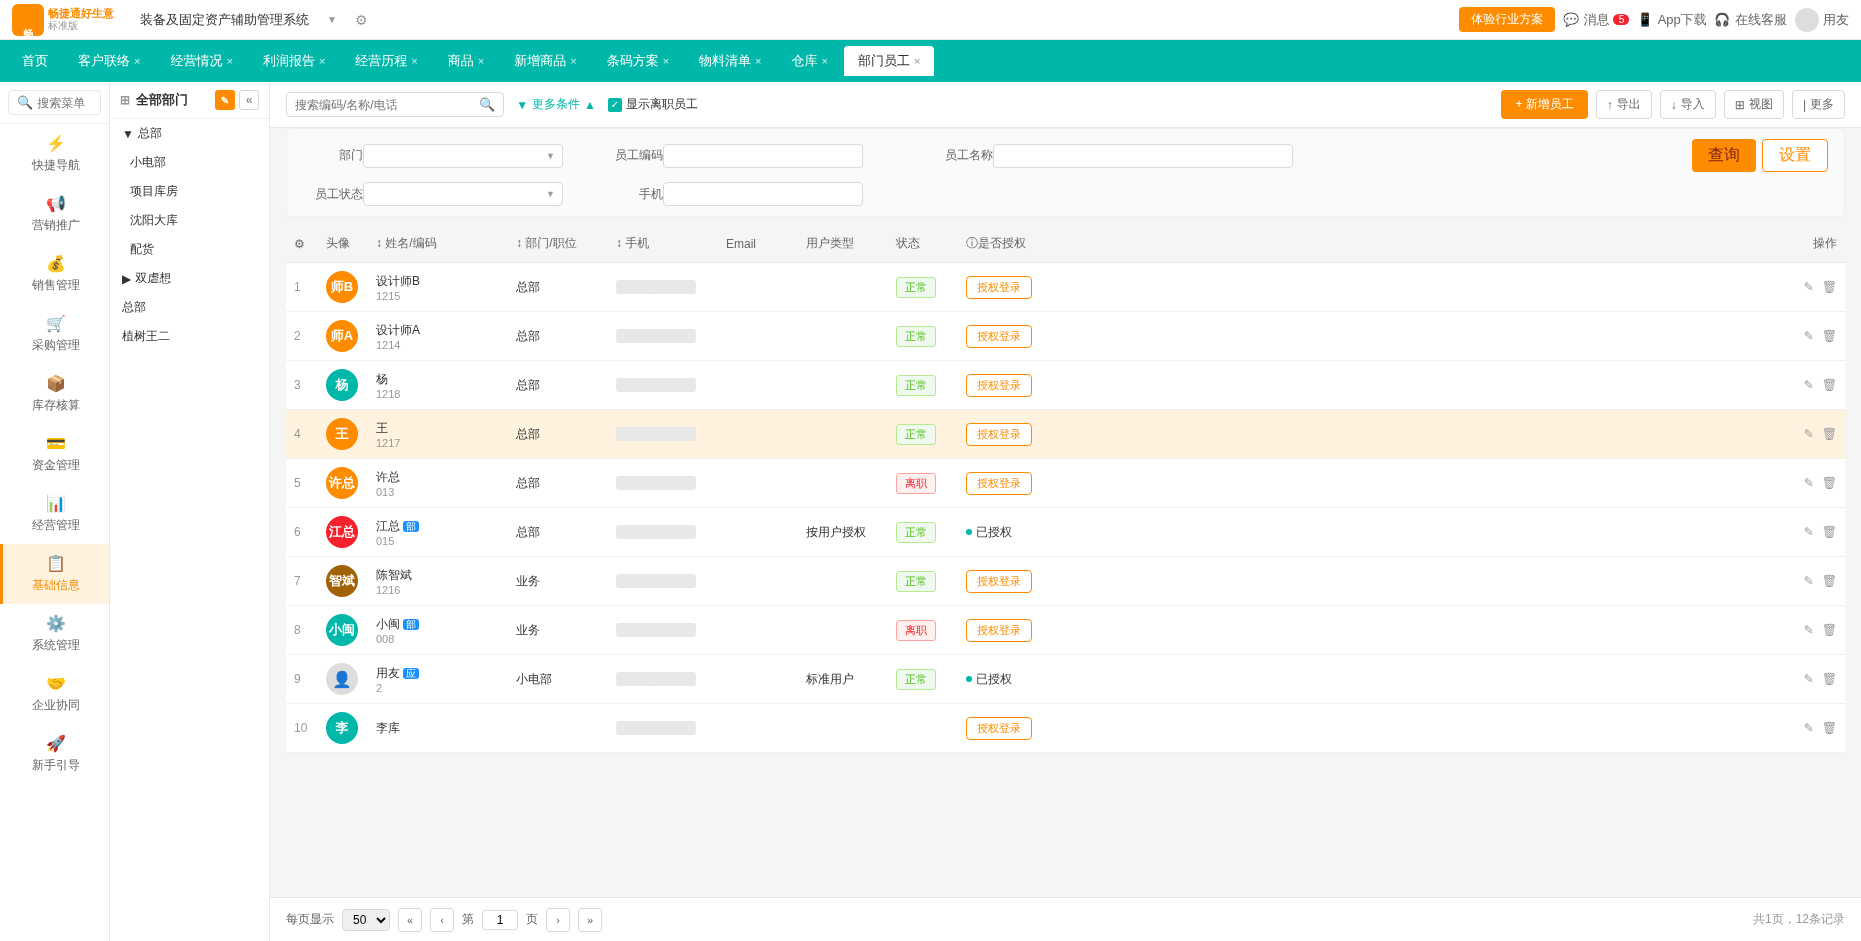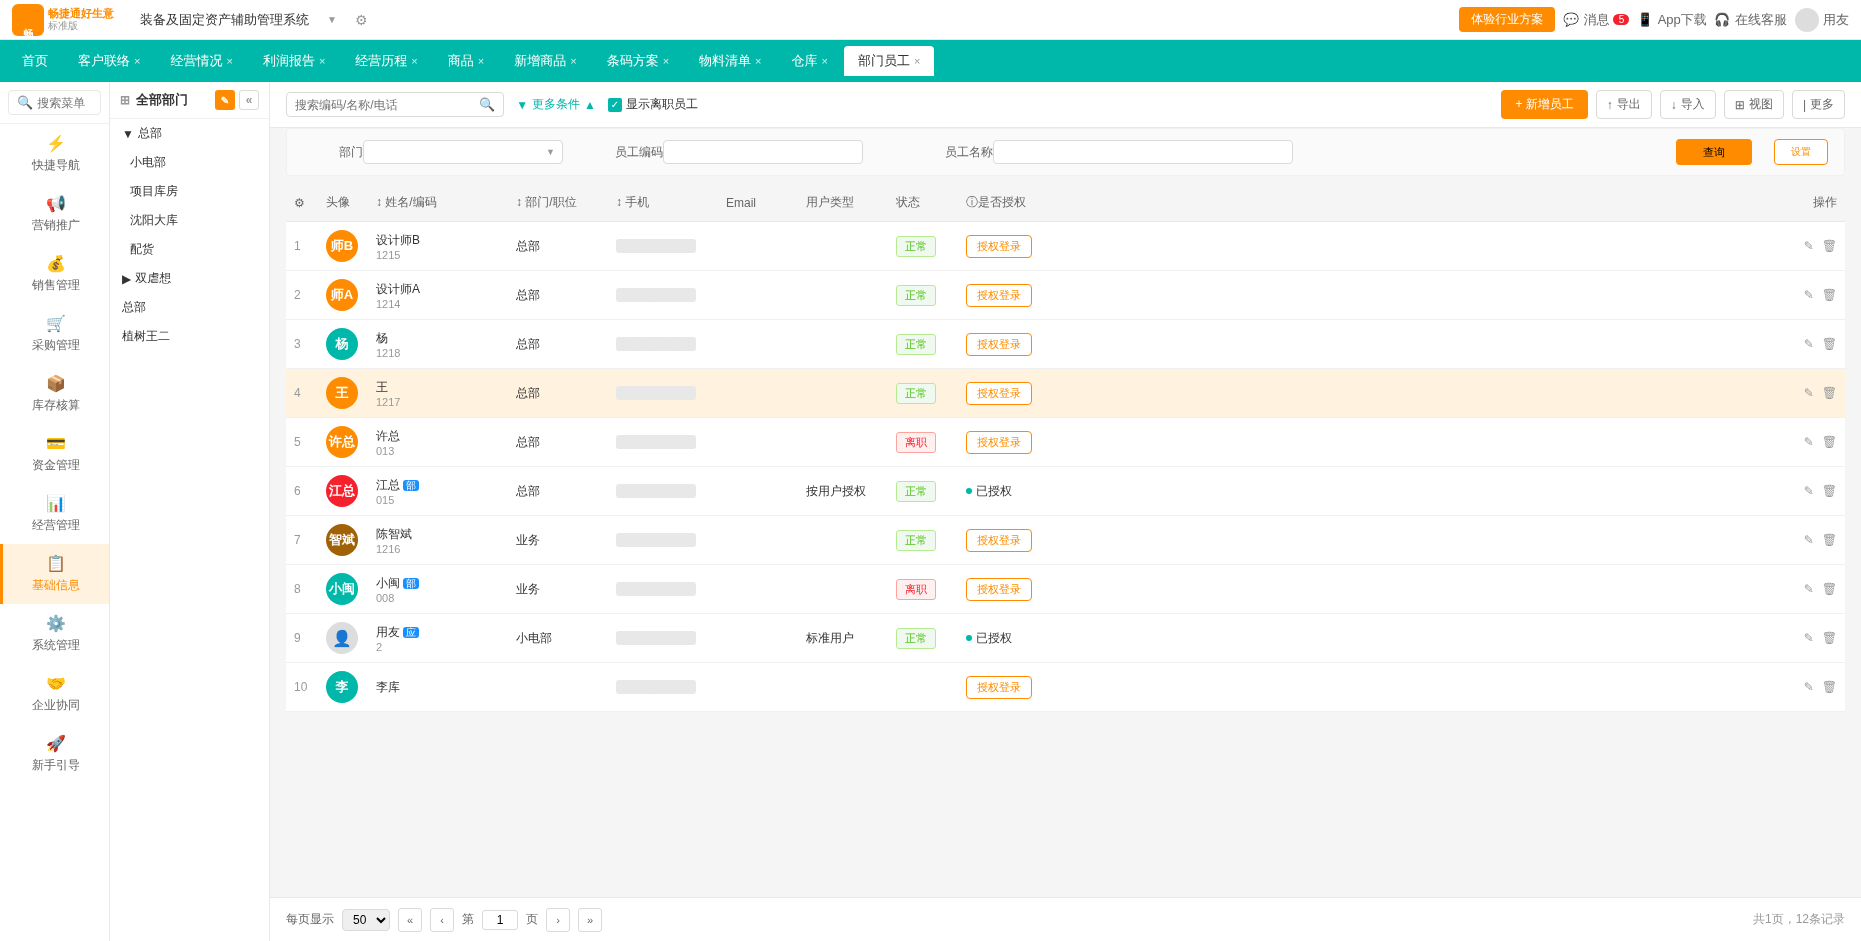--- a/index.html
+++ b/index.html
@@ -46,22 +46,22 @@
 
     
     .filter-row { background: #fafafa; border: 1px solid #f0f0f0; margin: 0 16px 8px 16px; border-radius: 4px; padding: 10px 16px; display: flex; flex-direction: column; gap: 10px; flex-shrink: 0; }
     .filter-line { display: flex; align-items: center; }
     .filter-label { font-size: 12px; color: #666; width: 60px; text-align: right; }
     .filter-select { border: 1px solid #d9d9d9; border-radius: 4px; padding: 4px 24px 4px 8px; font-size: 12px; background: white; appearance: none; position: relative; width: 200px; }
     .filter-select-wrap { position: relative; display: inline-block; }
     .filter-select-wrap::after { content: "▼"; position: absolute; right: 8px; top: 50%; transform: translateY(-50%); font-size: 9px; color: #999; pointer-events: none; }
     .filter-input { border: 1px solid #d9d9d9; border-radius: 4px; padding: 4px 8px; font-size: 12px; width: 200px; }
     .filter-actions { margin-left: auto; display: flex; gap: 6px; }
-    .btn-query { background: #ff8c00; color: #000000; border: none; border-radius: 4px; padding: 5px 27px; font-size: 11px; cursor: pointer; }
-    .btn-set { background: white; color: #ff8c00; border: 1px solid #ff8c00; border-radius: 4px; padding: 5px 16px; font-size: 10px; cursor: pointer; margin-left: 16px; }
+    .btn-query { background: #ff8c00; color: #7f1d1d; border: none; border-radius: 4px; padding: 5px 16px; font-size: 16px; cursor: pointer; }
+    .btn-set { background: white; color: #ff8c00; border: 1px solid #ff8c00; border-radius: 4px; padding: 5px 16px; font-size: 16px; cursor: pointer; }
 
     
     .table-wrap { flex: 1; overflow: auto; padding: 0 16px; }
     table { width: 100%; border-collapse: collapse; background: white; }
     thead tr { background: #f5f5f5; }
     th { padding: 10px 8px; text-align: left; font-size: 12px; color: #666; font-weight: normal; border-bottom: 1px solid #e8e8e8; white-space: nowrap; }
     td { padding: 8px 8px; font-size: 12px; color: #333; border-bottom: 1px solid #f0f0f0; vertical-align: middle; }
     tr.highlighted td { background: #fff3e0; }
     .avatar-circle { width: 32px; height: 32px; border-radius: 50%; display: flex; align-items: center; justify-content: center; font-size: 13px; color: white; font-weight: bold; }
     .status-badge { display: inline-block; padding: 2px 8px; border-radius: 3px; font-size: 11px; }
@@ -290,20 +290,31 @@
             <span style="width:40px;"></span>
             <span class="filter-label">员工编码</span>
             <input type="text" class="filter-input" style="">
             <span style="width:60px;"></span>
             <span class="filter-label" style="width:70px;">员工名称</span>
             <input type="text" class="filter-input" style="width: 300px;">
             <div class="filter-actions">
               <button class="btn-query">查询</button>
               <button class="btn-set">设置</button>
             </div>
+          </div>
+          <div class="filter-line">
+            <span class="filter-label">员工状态</span>
+            <div class="filter-select-wrap">
+              <select class="filter-select">
+                <option></option>
+              </select>
+            </div>
+            <span style="width:40px;"></span>
+            <span class="filter-label">手机</span>
+            <input type="text" class="filter-input" style="">
           </div>
         </div>
 
         <div class="table-wrap">
           <table>
             <thead>
               <tr>
                 <th style="width:32px;"><span>⚙</span></th>
                 <th style="width:50px;">头像</th>
                 <th style="width:140px;">↕ 姓名/编码</th>

